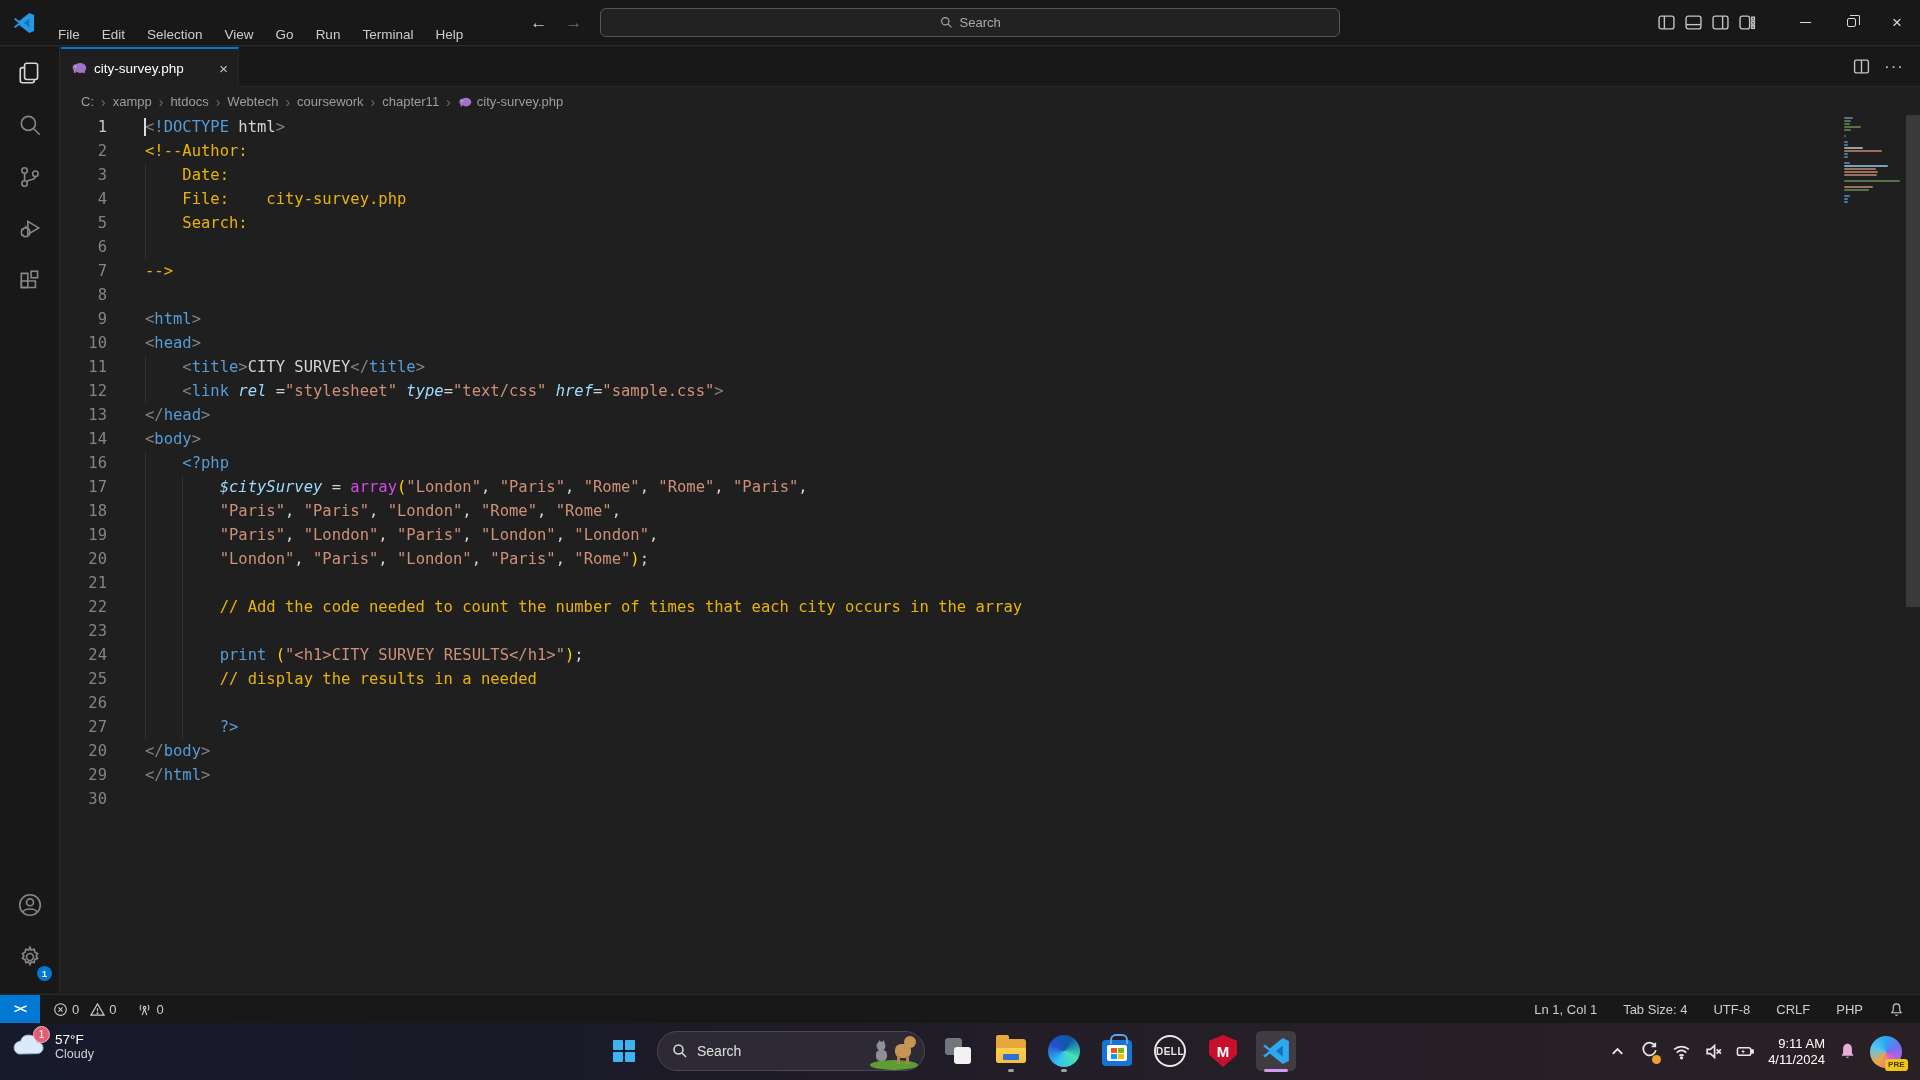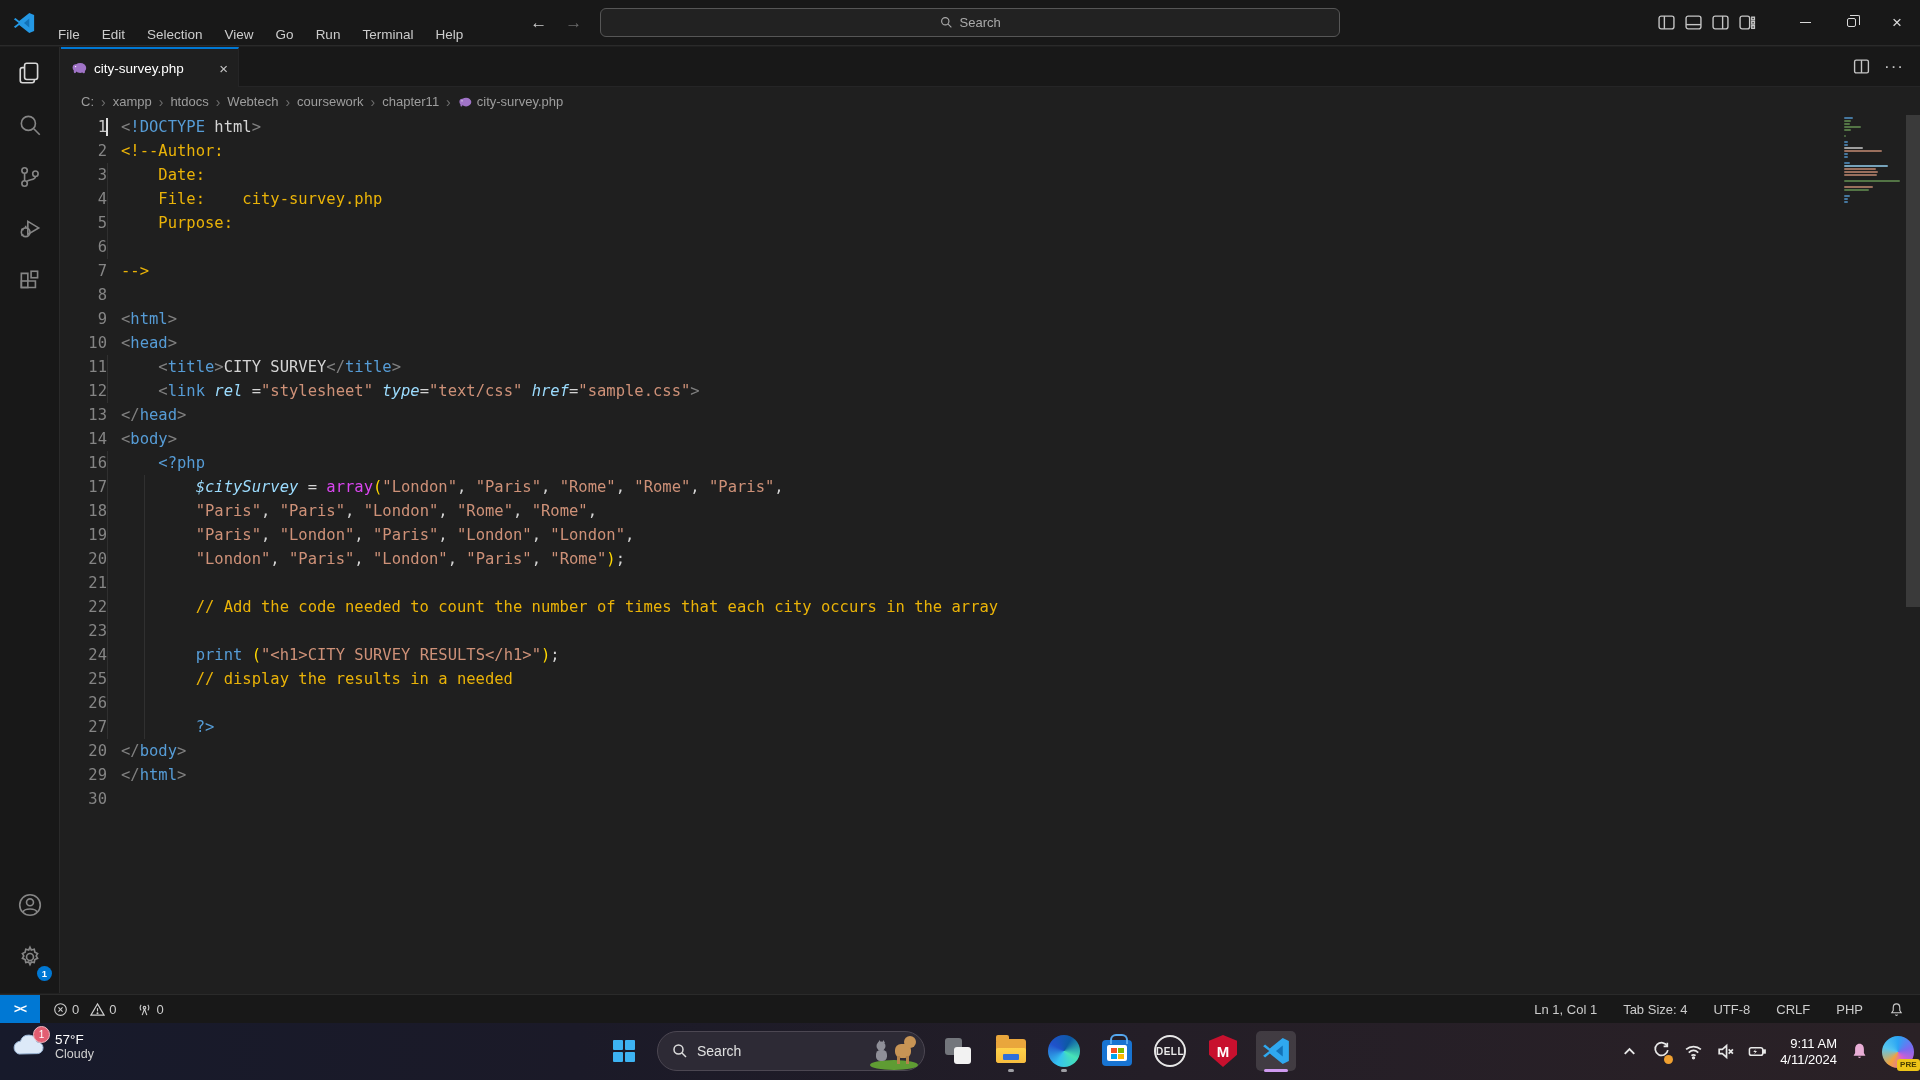--- a/index.html
+++ b/index.html
@@ -52,21 +52,21 @@
                 display:flex; align-items:center; padding-left:20px; gap:7px; color:#9d9d9d; font-size:13px; }
   .bc-sep { color:#6e6e6e; font-size:14px; }
   .bc-file { display:flex; align-items:center; gap:5px; }
 
   
   .editor { position:absolute; left:61px; top:115px; width:1859px; height:878px; background:#1f1f1f;
             font-family:"DejaVu Sans Mono", monospace; font-size:15.5px; }
   .code-row { display:flex; height:24px; line-height:24px; white-space:pre; }
   .ln { width:46px; text-align:right; color:#858585; flex:none; }
   .ln.act { color:#c6c6c6; }
-  .code { position:relative;padding-left:14px; }
+  .code { margin-left:38px; position:relative; }
   .guide { position:absolute; top:0; bottom:0; width:1px; background:#303030; }
   .cursor { position:absolute; left:-1px; top:3px; width:2px; height:18px; background:#dcdcdc; }
   .t-b  { color:#569cd6; } .t-w  { color:#d4d4d4; } .t-g  { color:#eab308; }
   .t-gy { color:#808080; } .t-o  { color:#ce9178; } .t-lb { color:#9cdcfe;font-style:italic; }
   .t-y  { color:#d946ef; } .t-au { color:#ffd700; }
   .minimap { position:absolute; right:18px; top:2px; width:58px; }
   .mm-bar { height:2px; margin-bottom:1px; border-radius:1px; opacity:.7; }
   .scroll-thumb { position:absolute; right:0; top:0; width:14px; height:492px; background:rgba(121,121,121,.30); }
 
   
@@ -120,21 +120,21 @@
                display:flex; align-items:center; justify-content:center; font-size:10px; font-weight:bold;
                letter-spacing:.5px; }
   .mcafee-icon { width:28px; height:32px; background:#c8102e;
                  clip-path:polygon(50% 0,100% 18%,100% 62%,50% 100%,0 62%,0 18%);
                  display:flex; align-items:center; justify-content:center; color:#fff;
                  font-weight:bold; font-size:15px; }
   .copilot-icon { width:32px; height:32px; border-radius:50%; position:relative;
                   background:conic-gradient(#2aa4f4,#7a6af0,#d85fd0,#f2a33c,#57c7f0,#2aa4f4); }
   .pre-badge { position:absolute; right:-6px; bottom:-3px; background:#edc418; color:#463a00;
                font-size:8px; font-weight:bold; padding:1.5px 3.5px; border-radius:3px; }
-  .tray { position:absolute; right:6px; top:0; height:57px; display:flex; align-items:center; gap:13px; }
+  .tray { position:absolute; right:18px; top:0; height:57px; display:flex; align-items:center; gap:13px; }
   .tray svg { width:19px; height:19px; stroke:#e8e8e8; fill:none; stroke-width:1.6; }
   .clock { text-align:right; color:#fff; font-size:13px; line-height:16px; }
   .sync-wrap { position:relative; }
   .sync-dot { position:absolute; right:-2px; bottom:-1px; width:9px; height:9px; border-radius:50%; background:#f0a030; }
   .bell-fill { width:20px; height:20px; }
 </style>
 </head>
 <body>
 
 <div class="titlebar">
@@ -297,21 +297,21 @@
     <span>city-survey.php</span>
   </span>
 </div>
 
 <div class="editor">
   <div>
       <div class="code-row"><div class="ln act">1</div><div class="code"><i class="cursor"></i><span class="t-gy">&lt;</span><span class="t-b">!DOCTYPE </span><span class="t-w">html</span><span class="t-gy">&gt;</span></div></div>
       <div class="code-row"><div class="ln">2</div><div class="code"><span class="t-g">&lt;!--Author:</span></div></div>
       <div class="code-row"><div class="ln">3</div><div class="code"><i class="guide" style="left: 0ch;"></i><span class="t-g">    Date:</span></div></div>
       <div class="code-row"><div class="ln">4</div><div class="code"><i class="guide" style="left: 0ch;"></i><span class="t-g">    File:    city-survey.php</span></div></div>
-      <div class="code-row"><div class="ln">5</div><div class="code"><i class="guide" style="left: 0ch;"></i><span class="t-g">    Purpose:</span></div></div>
+      <div class="code-row"><div class="ln">5</div><div class="code"><i class="guide" style="left: 0ch;"></i><span class="t-g">    Search:</span></div></div>
       <div class="code-row"><div class="ln">6</div><div class="code"><i class="guide" style="left: 0ch;"></i></div></div>
       <div class="code-row"><div class="ln">7</div><div class="code"><span class="t-g">--&gt;</span></div></div>
       <div class="code-row"><div class="ln">8</div><div class="code"></div></div>
       <div class="code-row"><div class="ln">9</div><div class="code"><span class="t-gy">&lt;</span><span class="t-b">html</span><span class="t-gy">&gt;</span></div></div>
       <div class="code-row"><div class="ln">10</div><div class="code"><span class="t-gy">&lt;</span><span class="t-b">head</span><span class="t-gy">&gt;</span></div></div>
       <div class="code-row"><div class="ln">11</div><div class="code"><i class="guide" style="left: 0ch;"></i><span class="t-w">    </span><span class="t-gy">&lt;</span><span class="t-b">title</span><span class="t-gy">&gt;</span><span class="t-w">CITY SURVEY</span><span class="t-gy">&lt;/</span><span class="t-b">title</span><span class="t-gy">&gt;</span></div></div>
       <div class="code-row"><div class="ln">12</div><div class="code"><i class="guide" style="left: 0ch;"></i><span class="t-w">    </span><span class="t-gy">&lt;</span><span class="t-b">link</span><span class="t-lb"> rel</span><span class="t-w"> =</span><span class="t-o">"stylesheet"</span><span class="t-lb"> type</span><span class="t-w">=</span><span class="t-o">"text/css"</span><span class="t-lb"> href</span><span class="t-w">=</span><span class="t-o">"sample.css"</span><span class="t-gy">&gt;</span></div></div>
       <div class="code-row"><div class="ln">13</div><div class="code"><span class="t-gy">&lt;/</span><span class="t-b">head</span><span class="t-gy">&gt;</span></div></div>
       <div class="code-row"><div class="ln">14</div><div class="code"><span class="t-gy">&lt;</span><span class="t-b">body</span><span class="t-gy">&gt;</span></div></div>
       <div class="code-row"><div class="ln">16</div><div class="code"><i class="guide" style="left: 0ch;"></i><span class="t-b">    &lt;?php</span></div></div>

